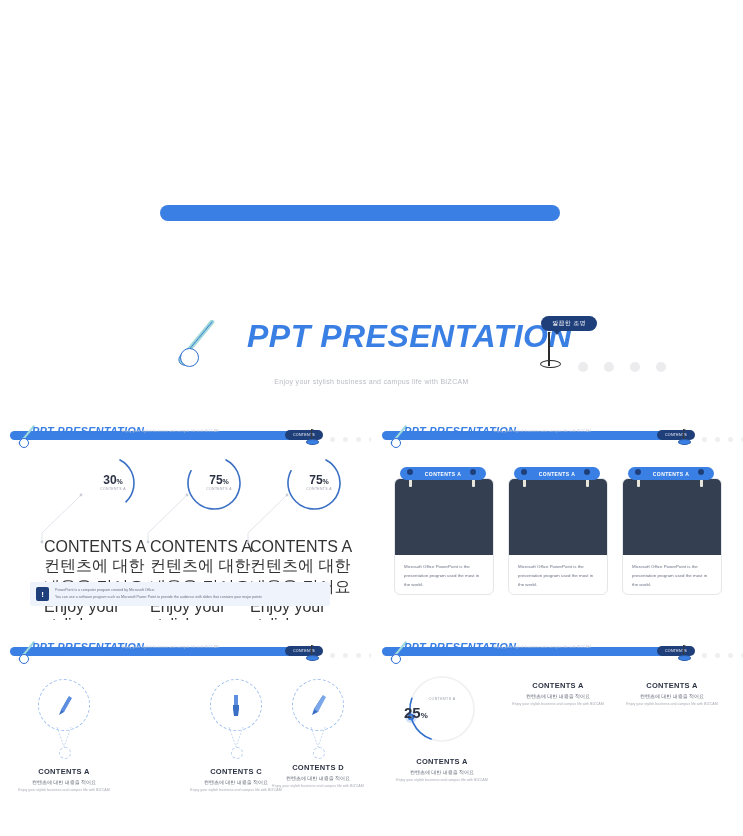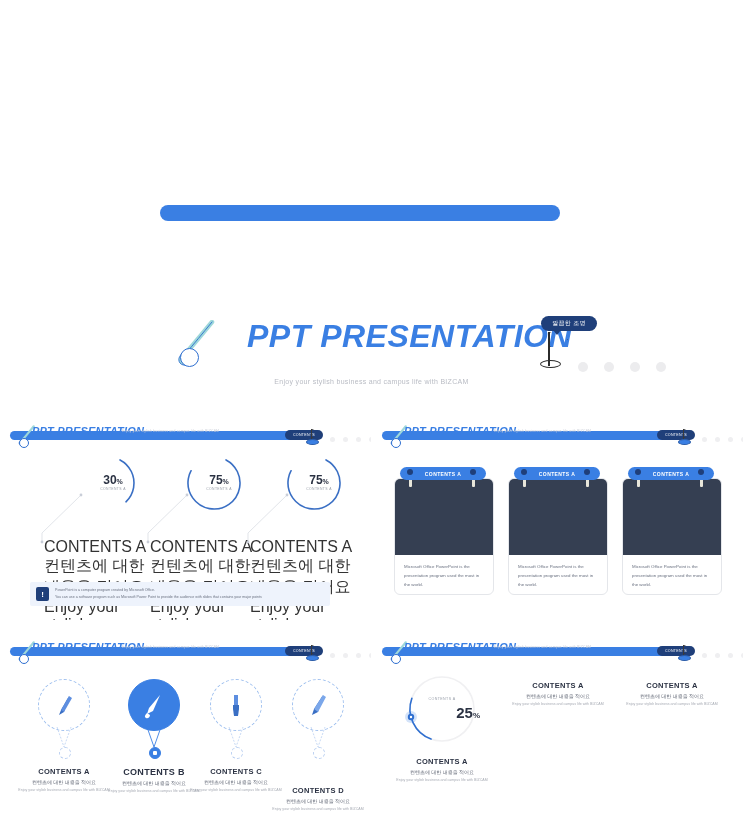--- a/index.html
+++ b/index.html
@@ -138,21 +138,21 @@
   }
   .pin-t1{text-align:center;font-size:7.5px;font-weight:bold;color:#2b3243;letter-spacing:0.3px;margin-top:12px;}
   .pin-t1.big{font-size:9px;}
   .pin-t2{text-align:center;font-size:5px;color:#5c6270;margin-top:3px;}
   .pin-t3{text-align:center;font-size:3.6px;color:#a8acb5;margin-top:3px;line-height:1.6;}
 
   
   .gauge{position:absolute;top:50px;width:116px;}
   .g-wrap{position:relative;width:76px;height:76px;margin:0 auto;}
   .g-cap{position:absolute;left:0;top:26px;width:76px;text-align:center;font-size:3.6px;color:#9aa0ab;letter-spacing:0.4px;}
-  .g-val{position:absolute;left:0;top:33px;width:76px;text-align:right;font-size:15px;font-weight:bold;color:#2b3243;}
+  .g-val{position:absolute;left:0;top:33px;width:76px;text-align:left;font-size:15px;font-weight:bold;color:#2b3243;}
   .g-val small{font-size:8px;}
   .g-t1{text-align:center;font-size:7.5px;font-weight:bold;color:#2b3243;letter-spacing:0.3px;margin-top:10px;}
   .g-t2{text-align:center;font-size:5px;color:#5c6270;margin-top:3px;}
   .g-t3{text-align:center;font-size:3.6px;color:#a8acb5;margin-top:3px;line-height:1.6;}
 </style>
 </head>
 <body>
 
 <div class="page">
 
@@ -370,35 +370,20 @@
         </div>
         <svg style="position:absolute;left:50%;margin-left:-10px;top:48px;" width="20" height="24">
           <path d="M3 0 L10 20 L17 0" stroke="#b9cff1" stroke-width="0.8" fill="none" stroke-dasharray="2 1.4"></path>
         </svg>
         <div class="pin-dot"></div>
         <div class="pin-t1" style="margin-top:36px;">CONTENTS A</div>
         <div class="pin-t2">컨텐츠에 대한 내용을 적어요</div>
         <div class="pin-t3">Enjoy your stylish business and campus life with BIZCAM</div>
       </div>
 
-      <div class="pin" style="left:108px;">
-        <div class="pin-circ active">
-          <svg width="50" height="50" viewBox="0 0 50 50">
-            <path d="M31 15 L20 28 L18 34 L24 31 Z" fill="#ffffff"></path>
-            <path d="M18 33 c-2 2 -3 4 -1 5 2 1 4 -1 4 -3 z" fill="#ffffff"></path>
-          </svg>
-        </div>
-        <svg style="position:absolute;left:50%;margin-left:-10px;top:48px;" width="20" height="24">
-          <path d="M3 0 L10 20 L17 0" stroke="#3a7fe3" stroke-width="0.9" fill="none"></path>
-        </svg>
-        <div class="pin-dot active"></div>
-        <div class="pin-t1 big" style="margin-top:36px;">CONTENTS B</div>
-        <div class="pin-t2">컨텐츠에 대한 내용을 적어요</div>
-        <div class="pin-t3">Enjoy your stylish business and campus life with BIZCAM</div>
-      </div>
 
       <div class="pin" style="left:190px;">
         <div class="pin-circ">
           <svg width="50" height="50" viewBox="0 0 50 50">
             <rect x="23" y="15" width="4" height="10" fill="#5d8ee0"></rect>
             <rect x="22" y="25" width="6" height="4" fill="#3a6fc4"></rect>
             <path d="M22 29 L28 29 L27 36 L23 36 Z" fill="#3a6fc4"></path>
           </svg>
         </div>
         <svg style="position:absolute;left:50%;margin-left:-10px;top:48px;" width="20" height="24">
@@ -414,21 +399,21 @@
         <div class="pin-circ">
           <svg width="50" height="50" viewBox="0 0 50 50">
             <path d="M30 15 L21 29 L19 35 L25 32 Z" fill="#3a6fc4"></path>
             <path d="M30 15 L33 17 L25 32 L21 29 Z" fill="#7ba7ea"></path>
           </svg>
         </div>
         <svg style="position:absolute;left:50%;margin-left:-10px;top:48px;" width="20" height="24">
           <path d="M3 0 L10 20 L17 0" stroke="#b9cff1" stroke-width="0.8" fill="none" stroke-dasharray="2 1.4"></path>
         </svg>
         <div class="pin-dot"></div>
-        <div class="pin-t1" style="margin-top:55px;">CONTENTS D</div>
+        <div class="pin-t1" style="margin-top:32px;">CONTENTS D</div>
         <div class="pin-t2">컨텐츠에 대한 내용을 적어요</div>
         <div class="pin-t3">Enjoy your stylish business and campus life with BIZCAM</div>
       </div>
     </div>
 
     <div class="slide s4">
       <div class="sh">
         <div class="sh-bar"></div>
         <svg class="sh-club" viewBox="0 0 45 52">
           <path d="M40 2 C30 14, 22 24, 14 33" stroke="#9fd8da" stroke-width="5" fill="none" stroke-linecap="round"></path>

